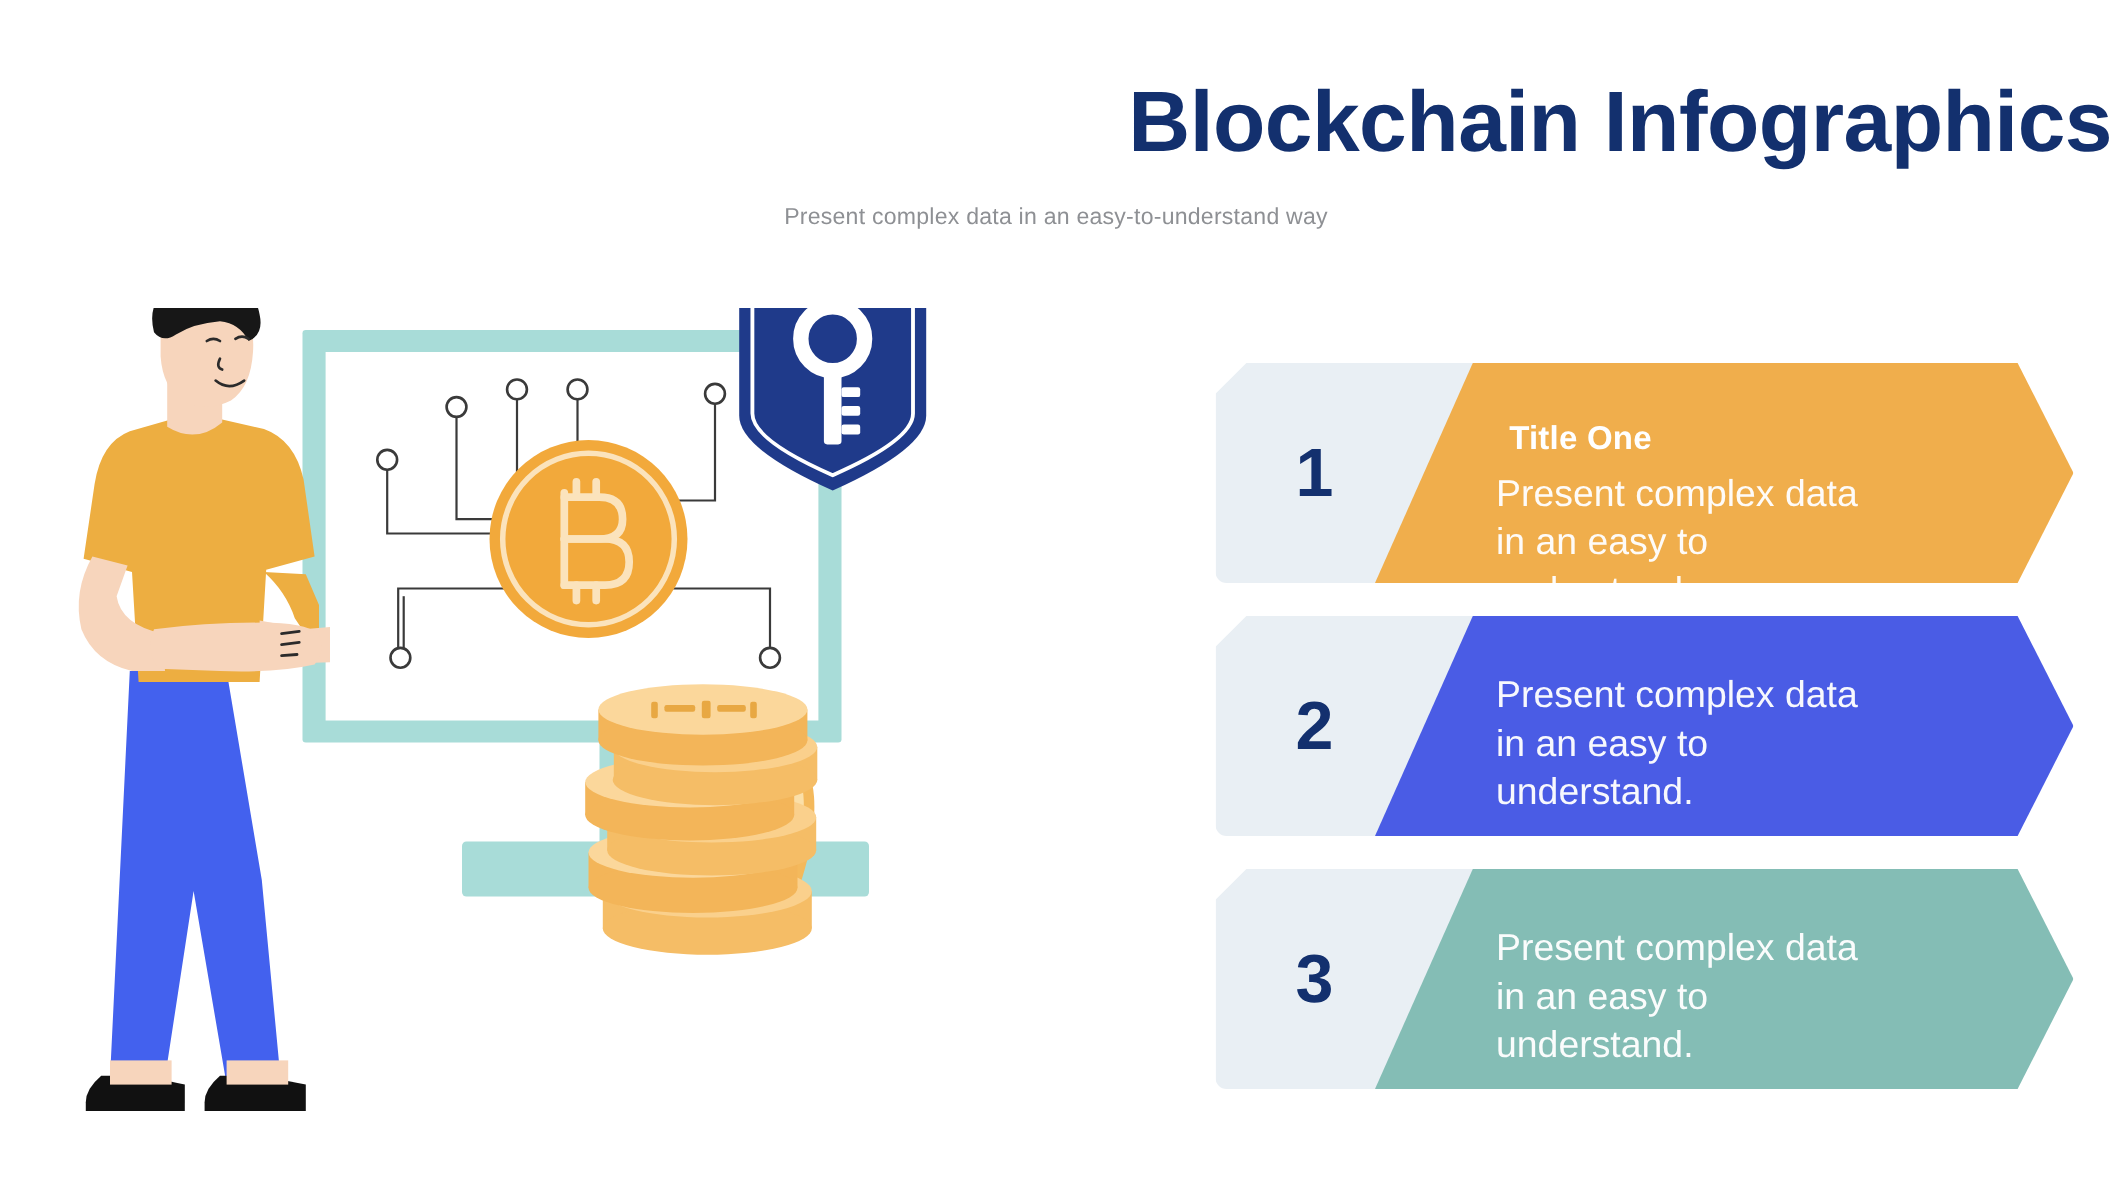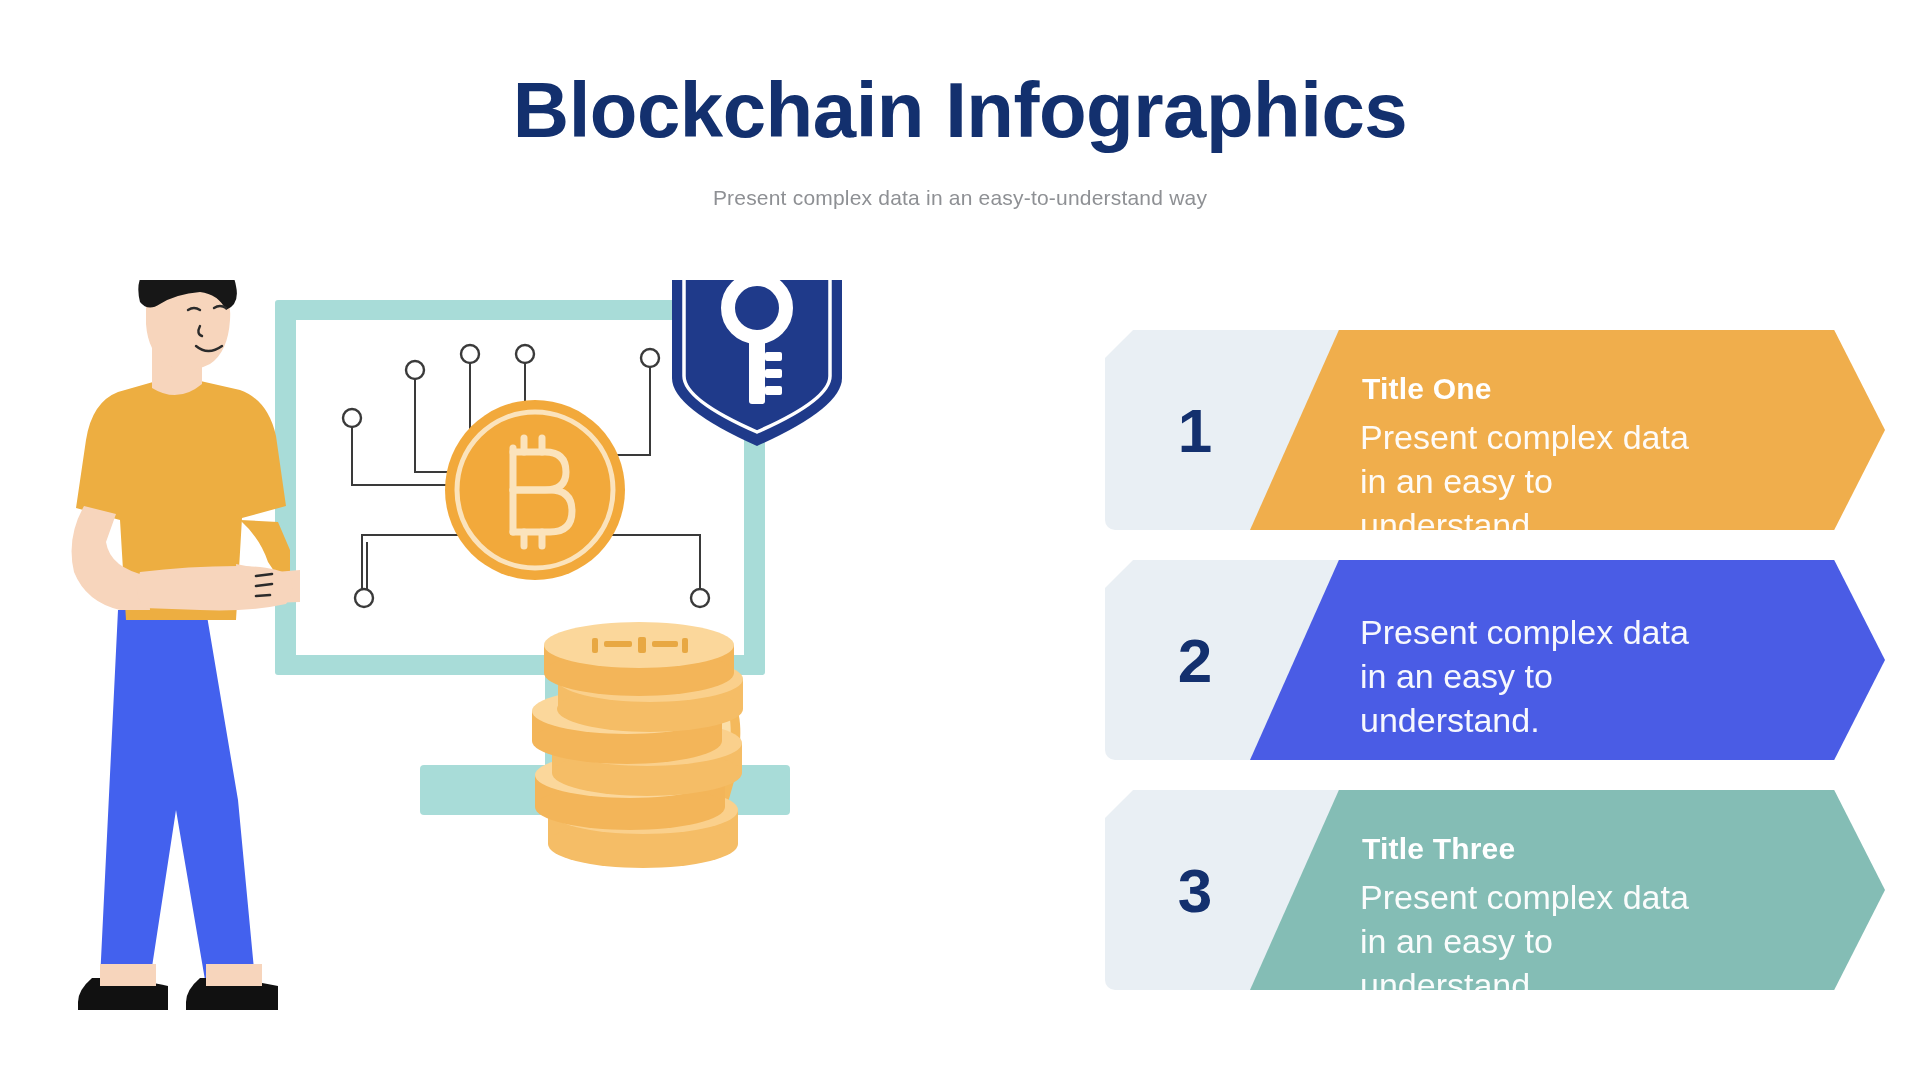--- a/index.html
+++ b/index.html
@@ -11,21 +11,21 @@
     position:relative;
   }
   .slide{position:absolute;inset:0;width:1920px;height:1080px;}
 
   
   .header{position:absolute;top:0;left:0;width:1920px;text-align:center;}
   .title{
     margin:0;padding:0;
     position:absolute;top:70px;left:0;width:1920px;
     font-size:78px;font-weight:bold;letter-spacing:-0.5px;
-    color:#13306E;line-height:1.05;
+    color:#13306E;line-height:1.05;text-align:right;
   }
   .subtitle{
     margin:0;padding:0;
     position:absolute;top:186px;left:0;width:1920px;
     font-size:21px;font-weight:normal;color:#8e9094;
     letter-spacing:.2px;
   }
 
   
   .illus{position:absolute;left:0;top:280px;width:1000px;height:800px;}
@@ -48,21 +48,21 @@
   }
   .arrow{
     position:absolute;left:145px;top:0;width:635px;height:200px;
     clip-path:polygon(14% 0%, 92% 0%, 100% 50%, 92% 100%, 0% 100%);
   }
   .arrow-text{
     position:absolute;left:255px;top:40px;width:330px;z-index:4;
     color:#ffffff;
   }
   .arrow-title{
-    margin:2px;font-size:30px;font-weight:bold;line-height:1.1;
+    margin:12px;font-size:30px;font-weight:bold;line-height:1.1;
     color:#ffffff;letter-spacing:.2px;
   }
   .arrow-desc{
     margin:10px 0 0 0;font-size:34px;font-weight:normal;line-height:1.3;
     color:#ffffff;opacity:.96;
   }
 </style>
 </head>
 <body>
 
@@ -254,19 +254,18 @@
       <div class="arrow-text">
         <p class="arrow-desc">Present complex data in an easy to understand.</p>
       </div>
     </div>
 
     <div class="banner">
       <div class="num-shape"></div>
       <div class="num">3</div>
       <div class="arrow" style="background:#84BDB5"></div>
       <div class="arrow-text">
-        <p class="arrow-title">Title Three</p>
         <p class="arrow-desc">Present complex data in an easy to understand.</p>
       </div>
     </div>
 
   </div>
 </div>
 
 </body></html>

